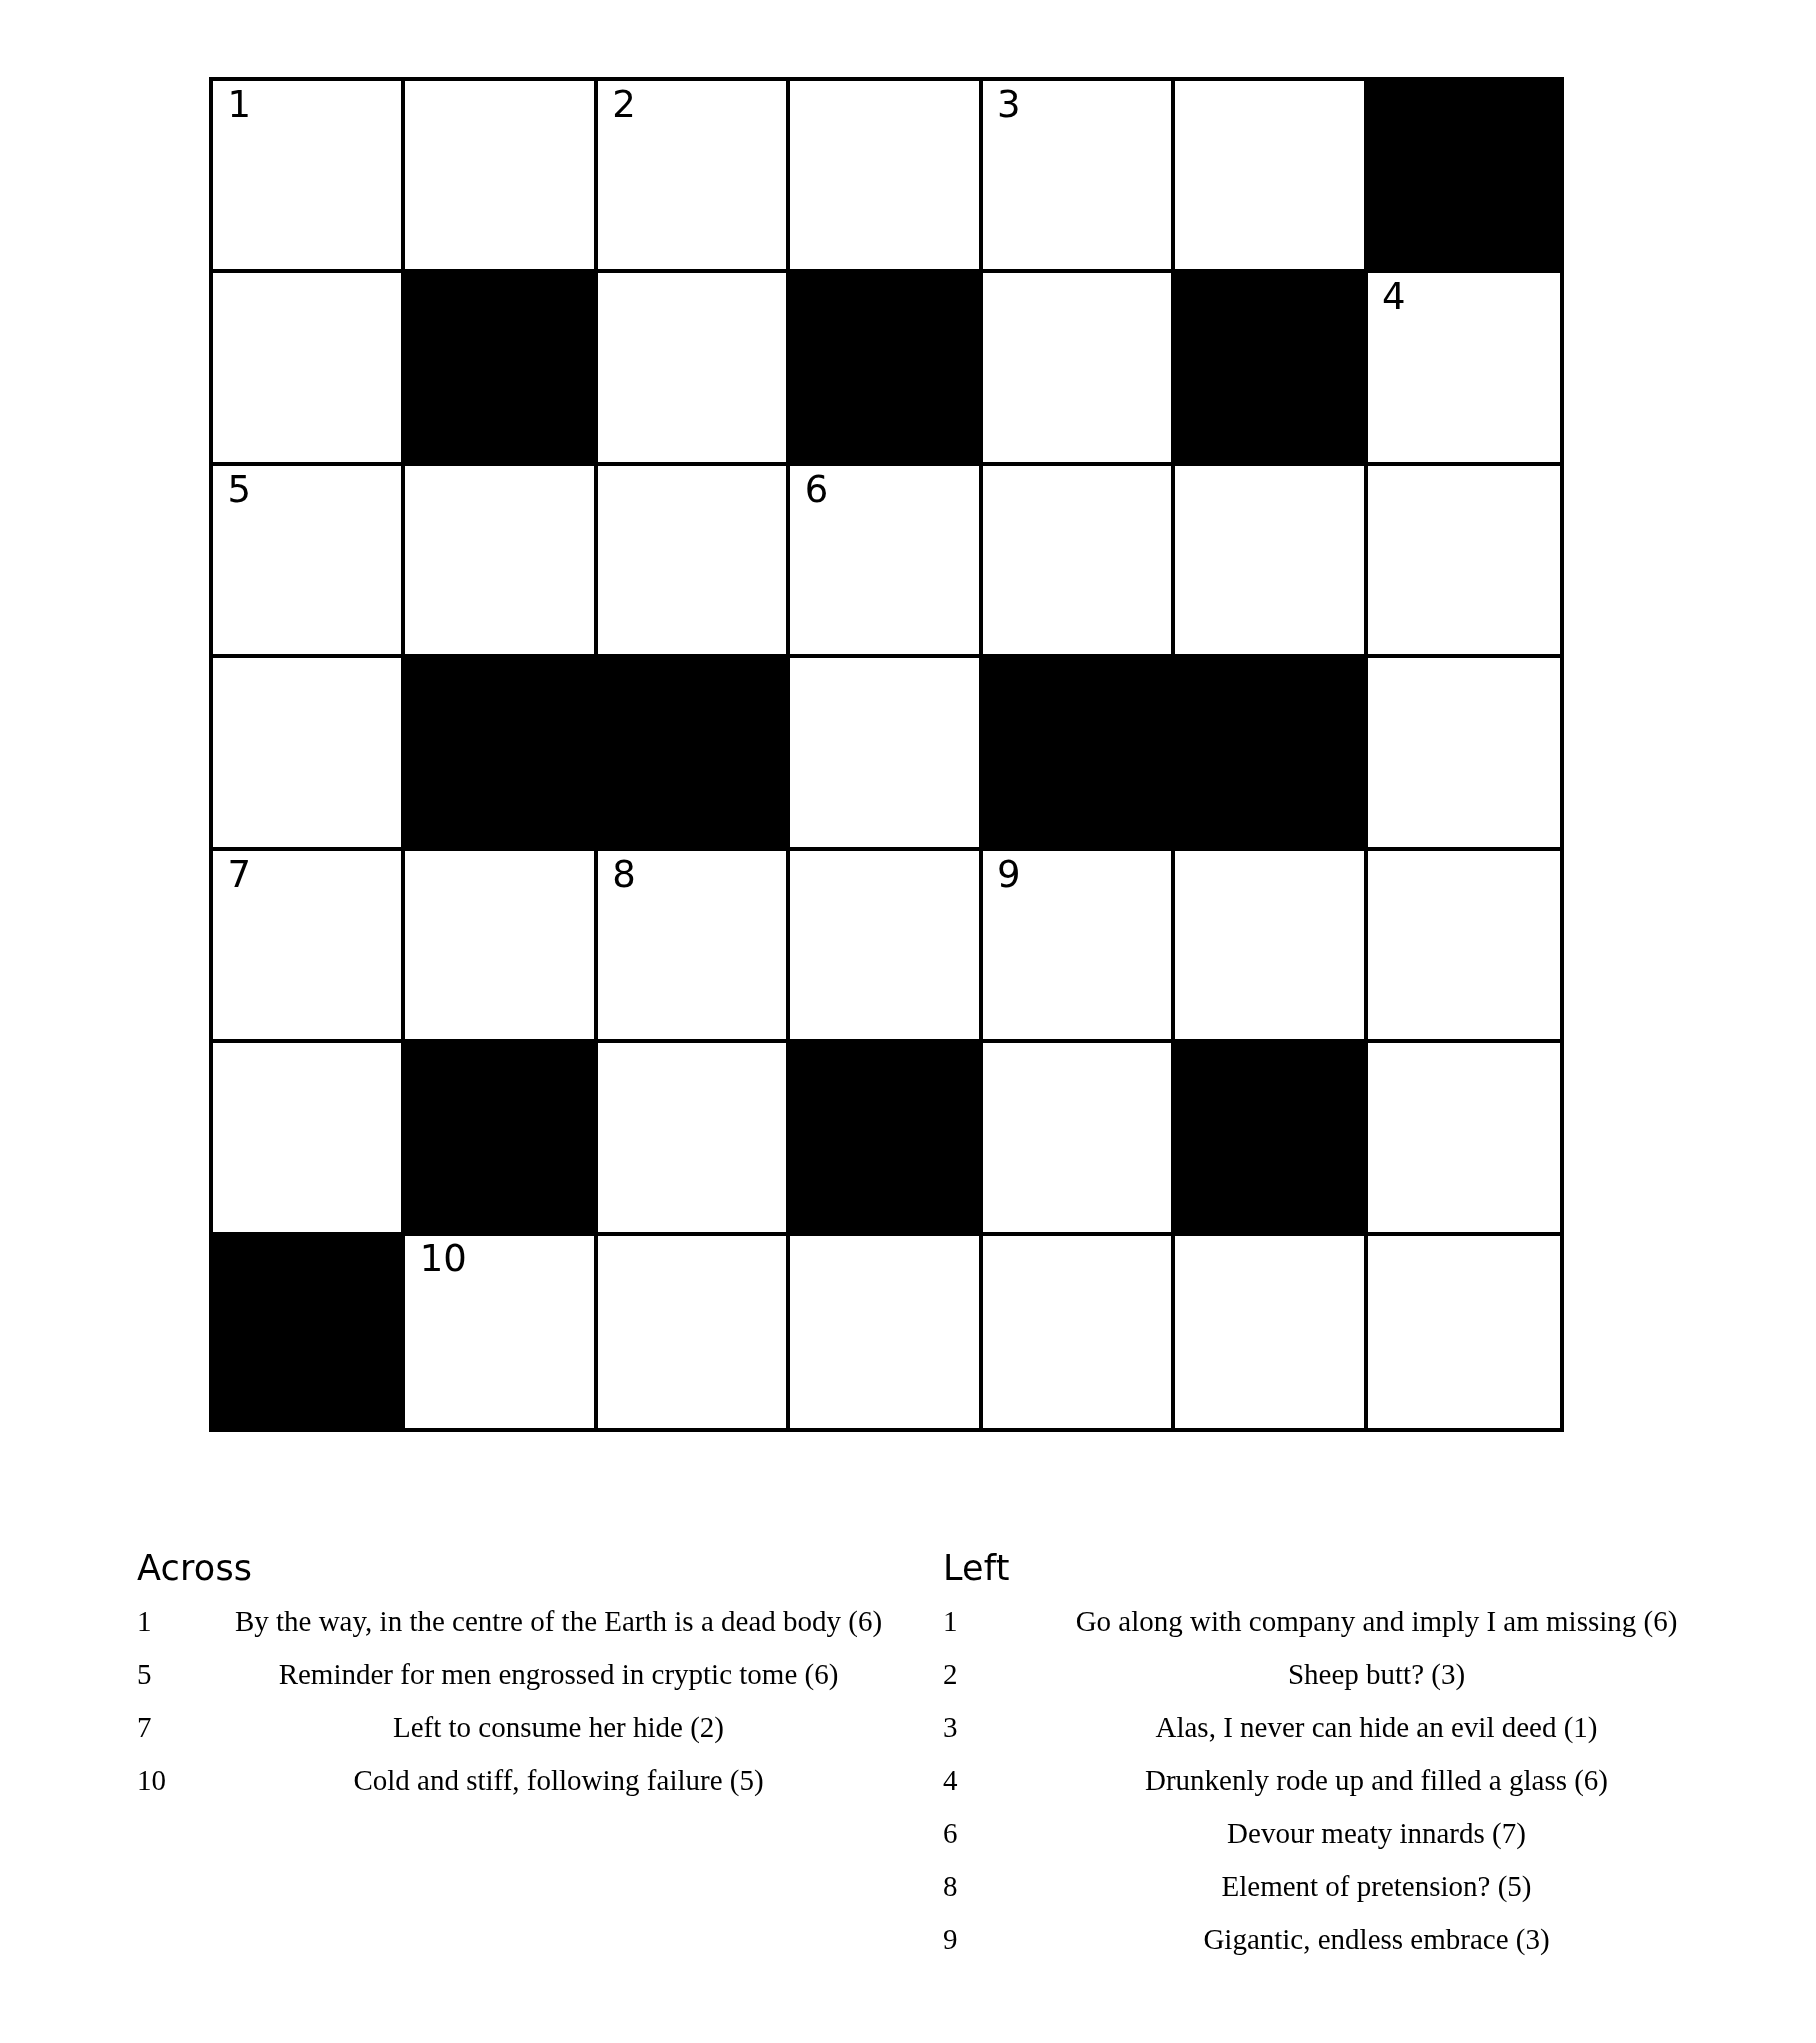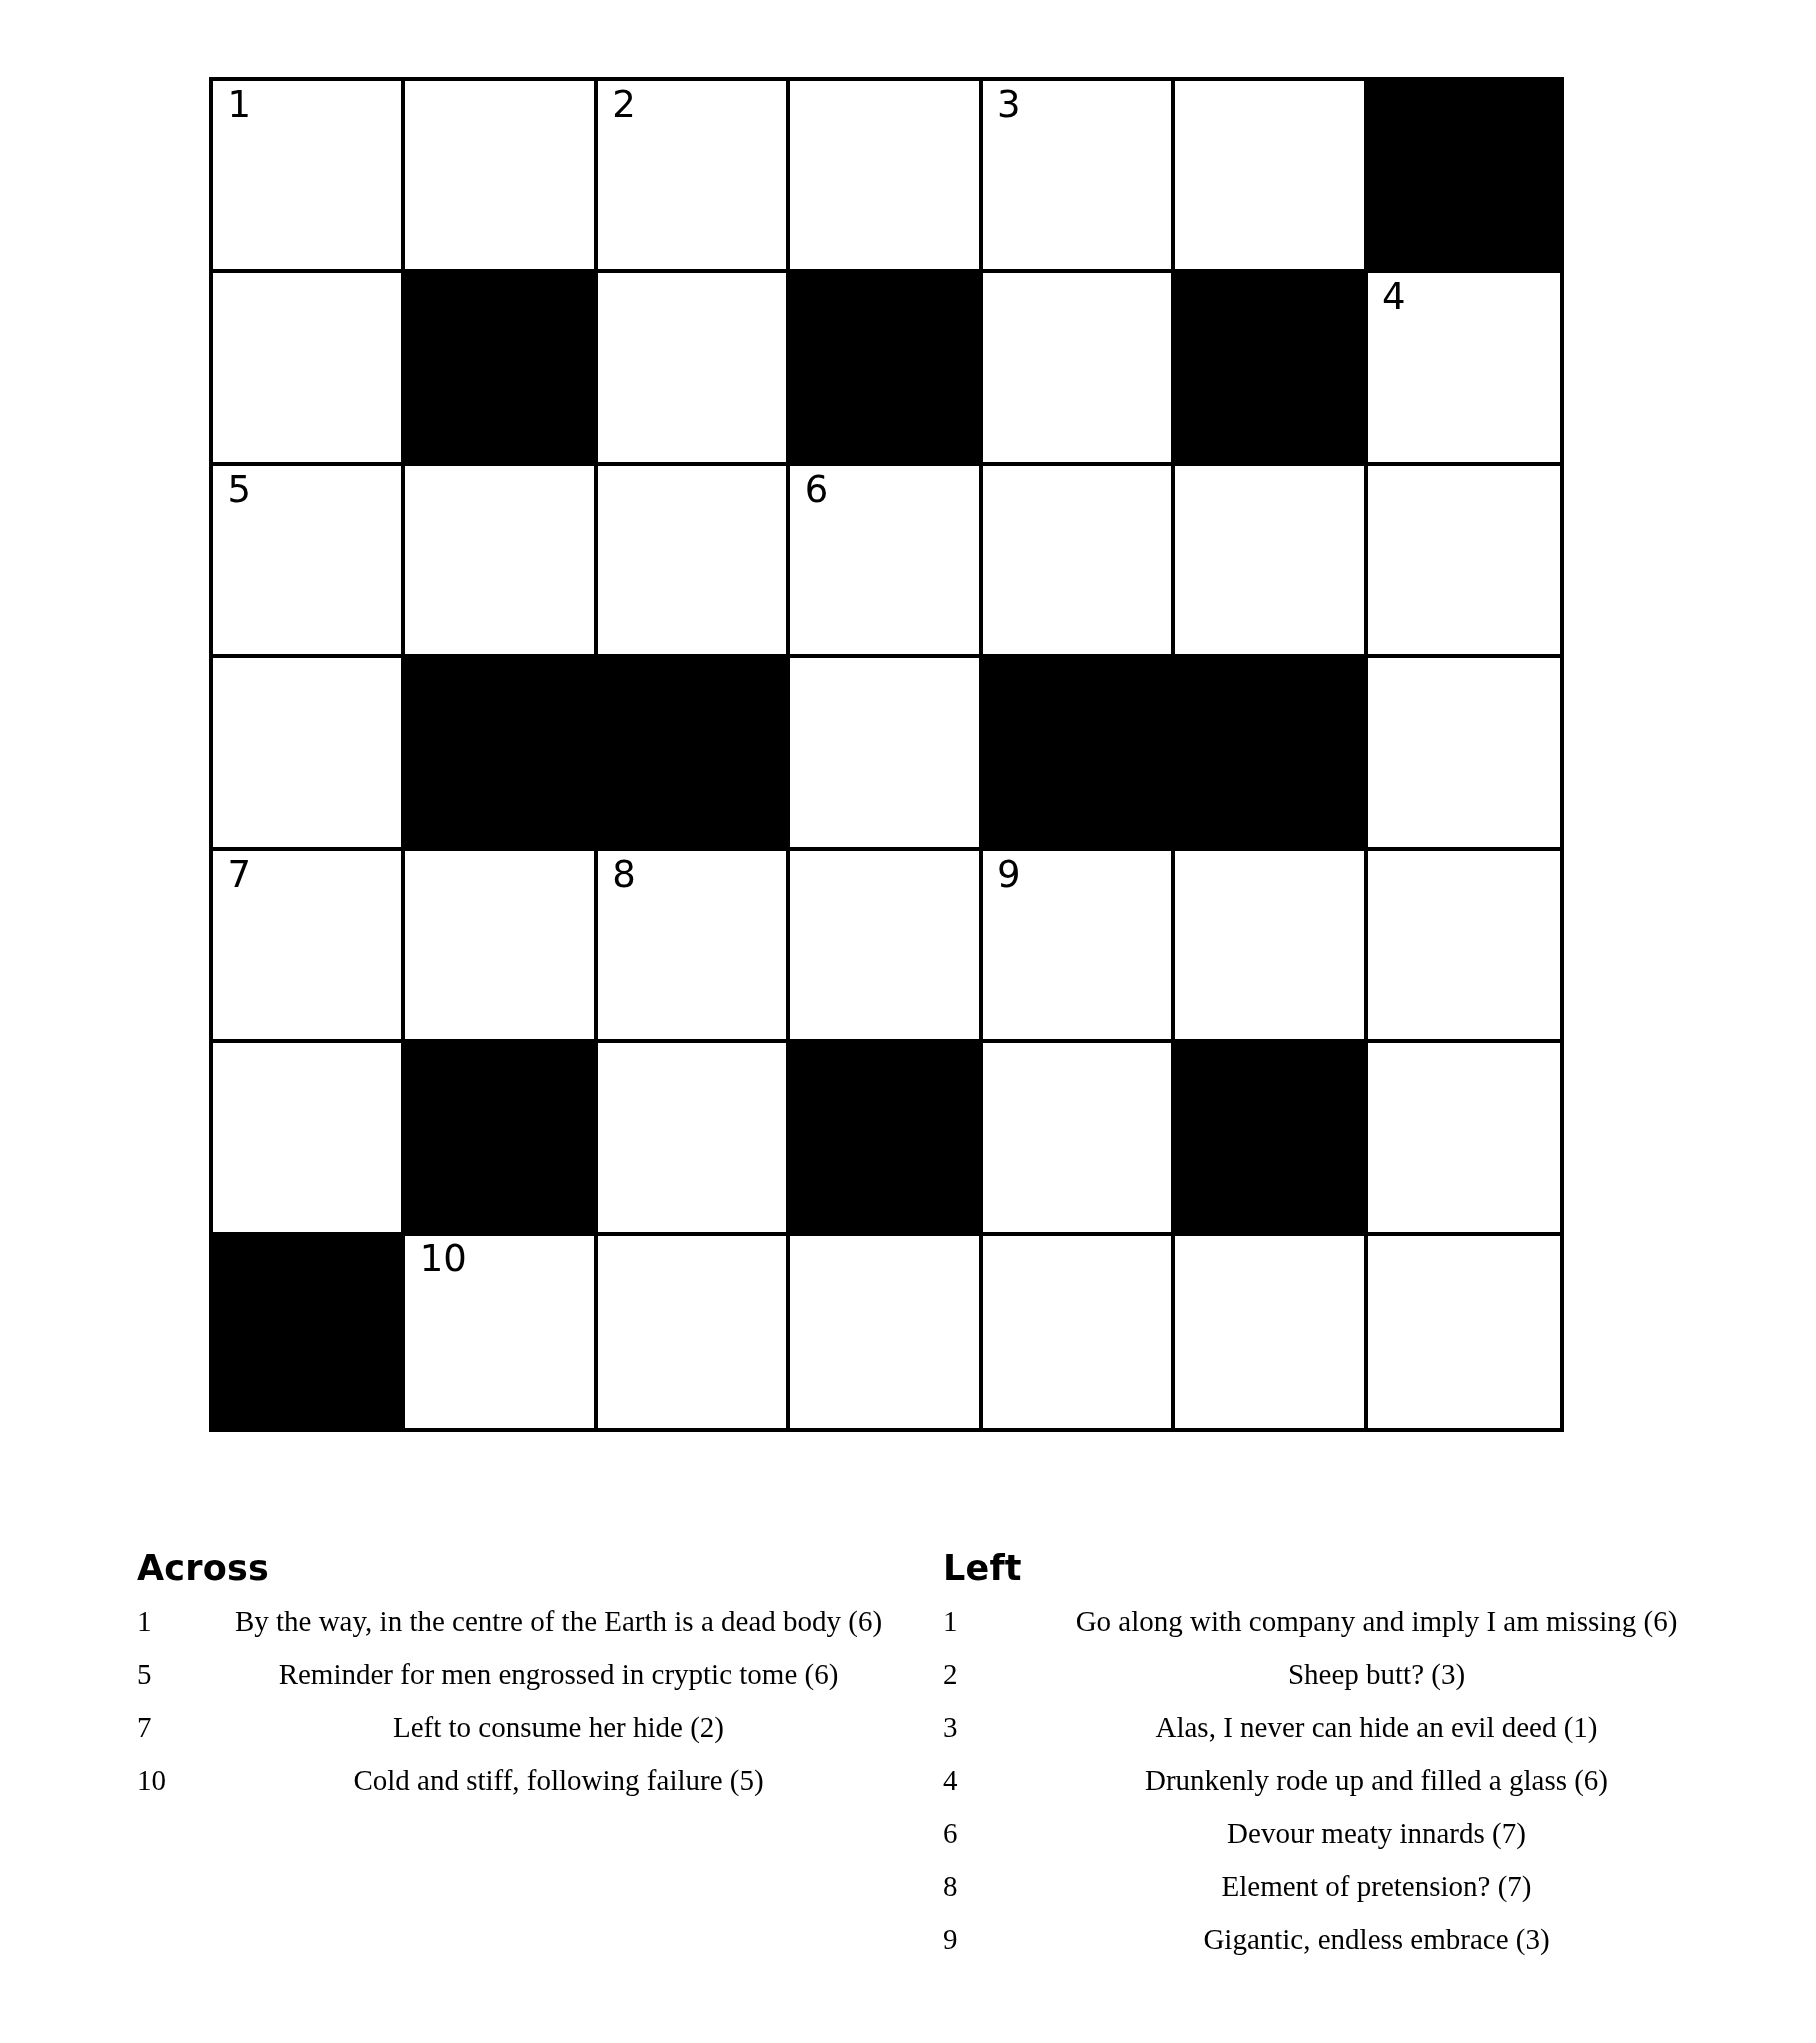--- a/index.html
+++ b/index.html
@@ -68,21 +68,21 @@
   }
   .clue-col {
     position: absolute;
     top: 0;
   }
   #across-col { left: 137px; width: 798px; }
   #down-col   { left: 943px; width: 822px; }
 
   .clue-heading {
     font-family: "DejaVu Sans", sans-serif;
-    font-weight: bold;
+    font-weight: normal;
     font-size: 35px;
     margin: 0 0 19px 0;
     letter-spacing: 0.2px;
   }
   ul.clue-list {
     list-style: none;
     margin: 0;
     padding: 0;
   }
   ul.clue-list li {
@@ -222,21 +222,21 @@
           <li>
             <span class="cnum">4</span>
             <span class="ctext">Drunkenly rode up and filled a glass (6)</span>
           </li>
           <li>
             <span class="cnum">6</span>
             <span class="ctext">Devour meaty innards (7)</span>
           </li>
           <li>
             <span class="cnum">8</span>
-            <span class="ctext">Element of pretension? (7)</span>
+            <span class="ctext">Element of pretension? (5)</span>
           </li>
           <li>
             <span class="cnum">9</span>
             <span class="ctext">Gigantic, endless embrace (3)</span>
           </li>
         </ul>
     </div>
 
   </div>
 </div>

